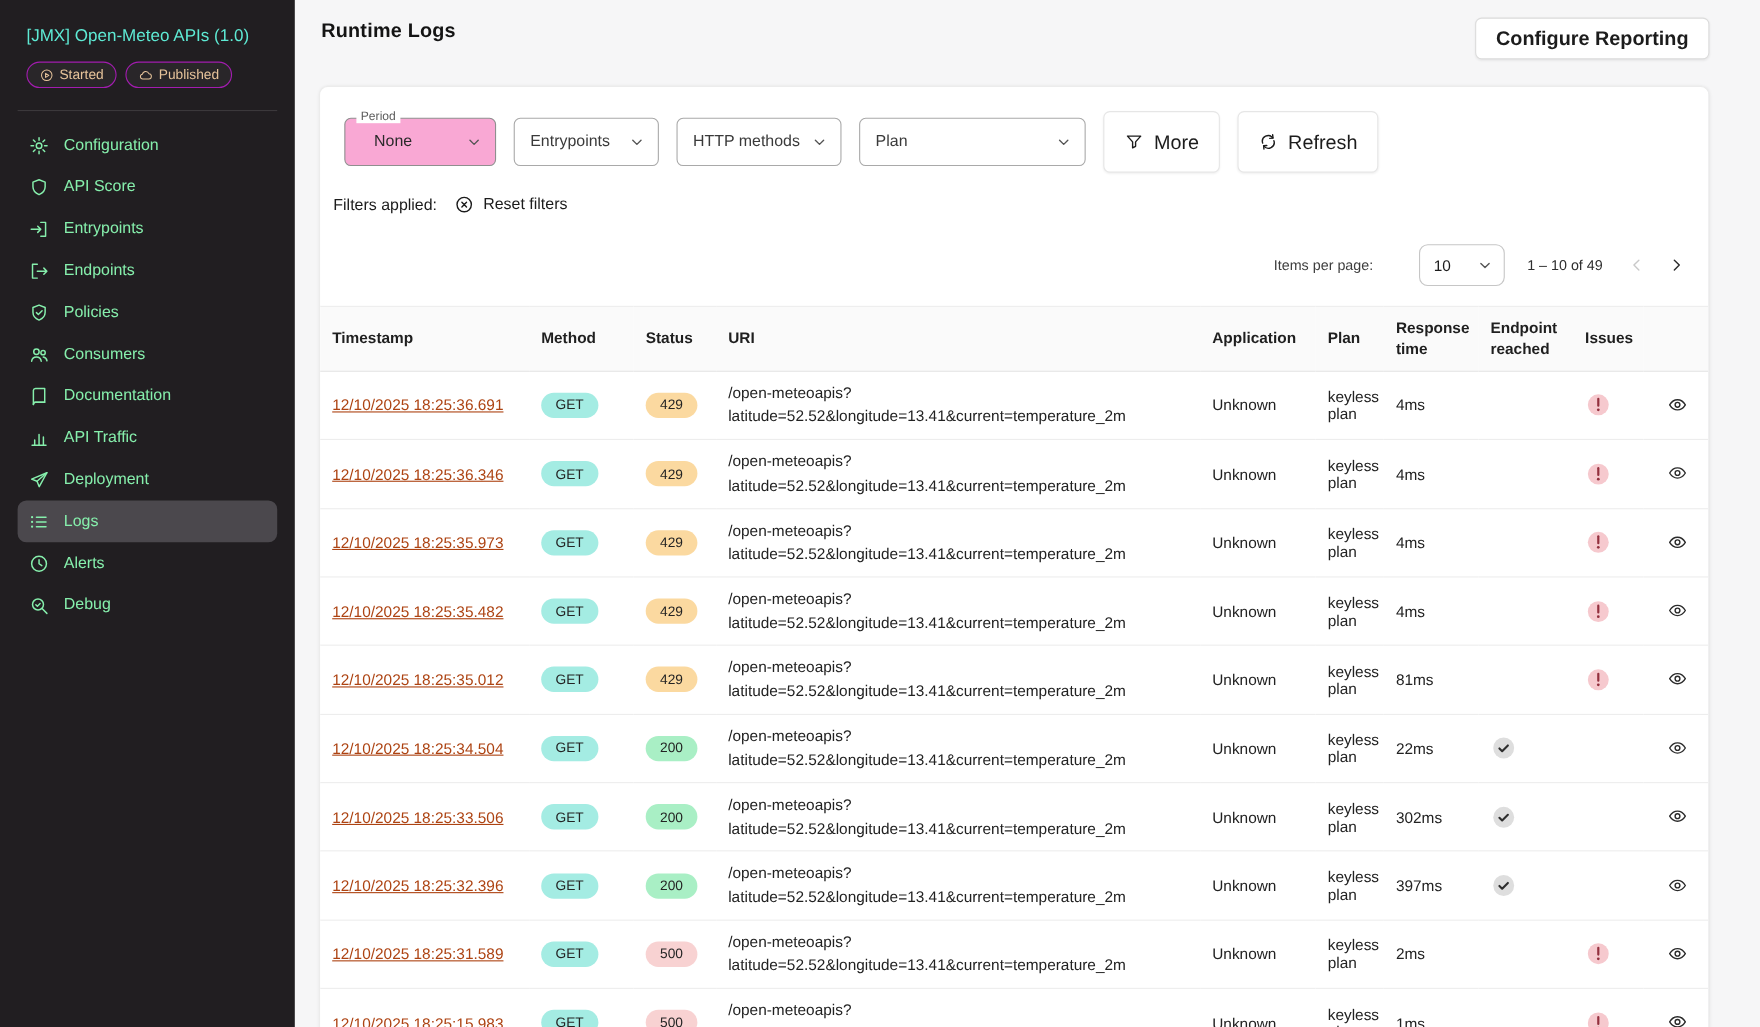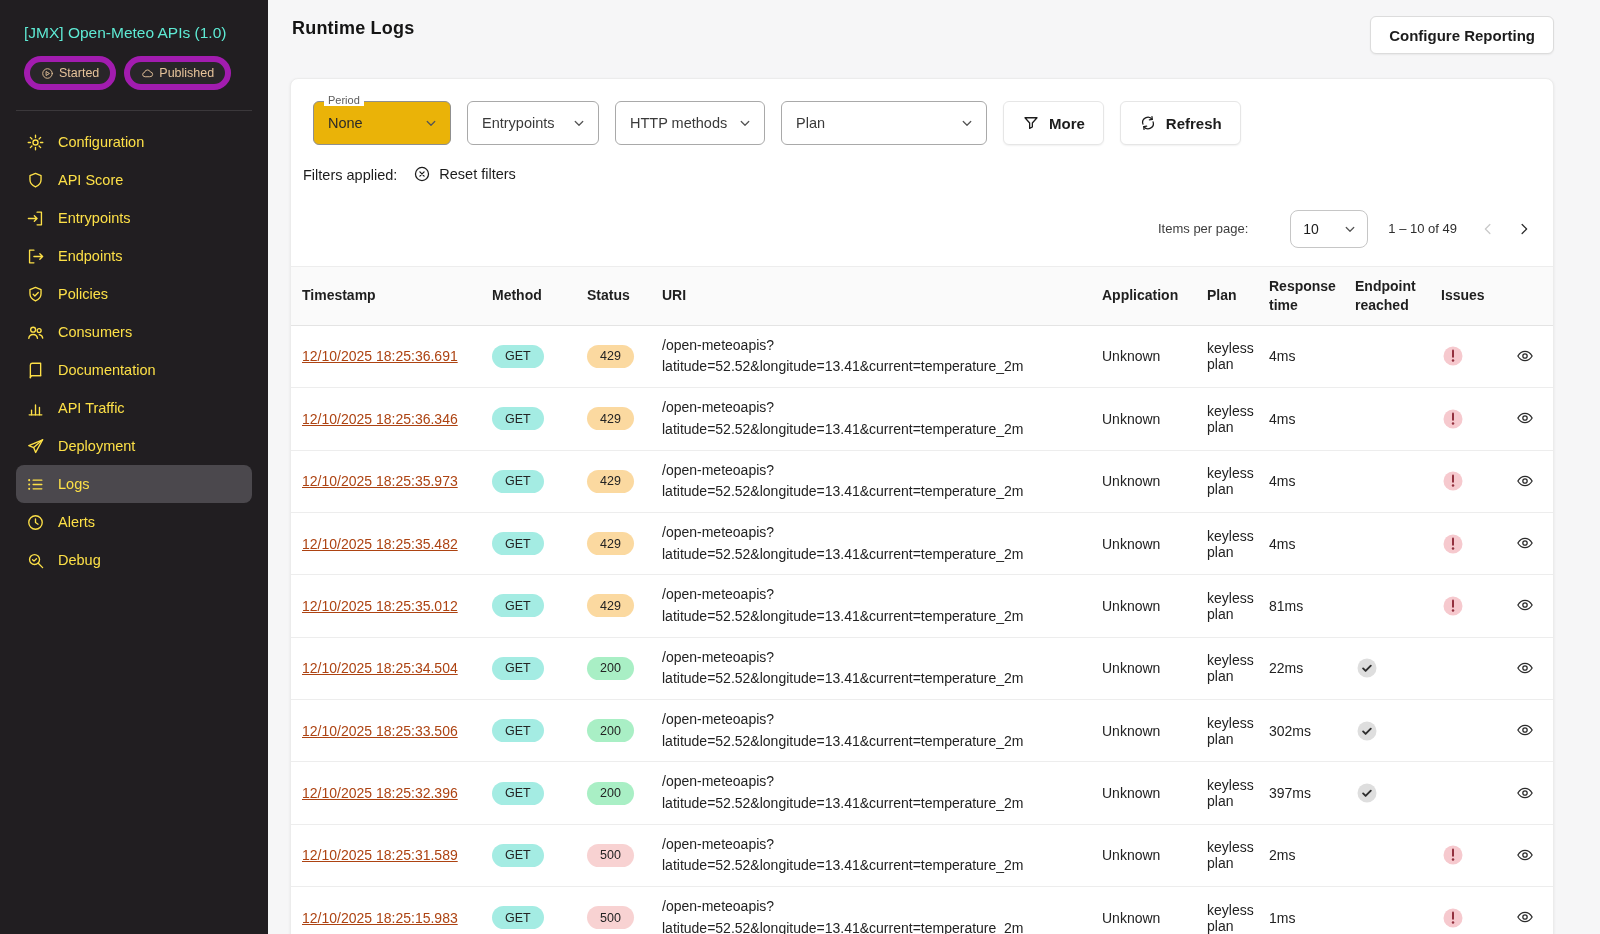--- a/index.html
+++ b/index.html
@@ -14,72 +14,72 @@
   
   .sidebar {
     width:268px; flex-shrink:0; height:934px;
     background:var(--sidebar-bg,#211e21); color:#f2f1f2;
     padding:20px 16px 0 16px;
   }
   .api-title { font-size:15.5px; font-weight:400; color:#5eead4; padding:4px 8px 0 8px; }
   .api-badges { display:flex; gap:8px; padding:14px 8px 4px 8px; }
   .api-badge {
     display:inline-flex; align-items:flex-end; gap:5px;
-    border:6px solid #a21caf; color:var(--badge-text,#e6c39a);
+    border:1px solid #a21caf; color:var(--badge-text,#e6c39a);
     background:rgba(255,255,255,0.04);
     border-radius:999px; padding:4px 11px; font-size:12.5px;
   }
   .badge-icon svg { width:13px; height:13px; }
   .sidebar-divider { border:none; border-top:1px solid #3b383b; margin:16px 0 12px 0; }
   .nav-item {
     display:flex; align-items:center; gap:13px;
     height:38px; padding:0 10px; border-radius:8px;
-    font-size:14.5px; color:#fde047; cursor:pointer;
+    font-size:14.5px; color:#86efac; cursor:pointer;
   }
   .nav-item.selected { background:var(--sidebar-selected-bg,#4b484d); }
   .nav-icon svg { width:19px; height:19px; }
 
   
   .main { flex:1; padding:0 46px 0 22px; overflow:hidden; }
   .main-header { display:flex; justify-content:space-between; align-items:flex-start; padding-top:16px; }
   .page-title { font-size:18px; font-weight:800; letter-spacing:.2px; color:#141414; margin:2px 0 0 2px; }
   .btn {
     background:#fff; border:1px solid #dcdcdc; border-radius:6px;
-    font-family:inherit; font-size:15px; font-weight:700; color:#1c1c1c;
+    font-family:inherit; font-size:18px; font-weight:700; color:#1c1c1c;
     padding:12px 18px; height:38px; display:inline-flex; align-items:center; gap:9px;
     cursor:pointer; box-shadow:0 1px 2px rgba(0,0,0,.06);
   }
 
   
   .card {
     margin-top:24px; background:#fff; border-radius:8px;
     border:1px solid #ececec; box-shadow:0 1px 3px rgba(0,0,0,.07);
     overflow:hidden;
   }
   .filter-row { display:flex; align-items:center; gap:16px; padding:22px 22px 0 22px; }
   .field {
     position:relative; height:44px; border:1px solid #8f8f8f; border-radius:6px;
     display:flex; align-items:center; justify-content:space-between;
-    padding:0 10px 0 14px; font-size:14.5px; color:#2a2a2a; cursor:pointer; background:#eab308;
+    padding:0 10px 0 26px; font-size:14.5px; color:#2a2a2a; cursor:pointer; background:#f9a8d4;
   }
   .field .float-label {
     position:absolute; top:-8px; left:10px; background:#fff;
     font-size:11px; color:#5c5c5c; padding:0 4px;
   }
   .field.period { width:138px; }
   .dropdown {
     height:44px; border:1px solid #a9a9a9; border-radius:6px; background:#fff;
     display:flex; align-items:center; justify-content:space-between;
     padding:0 10px 0 14px; font-size:14.5px; color:#3a3a3a; cursor:pointer; gap:8px;
   }
   .dropdown.dd-0 { width:132px; }
   .dropdown.dd-1 { width:150px; }
   .dropdown.dd-2 { width:206px; }
   .dd-arrow svg { width:18px; height:18px; color:#555; }
-  .btn.tool { height:44px; font-weight:700; border-color:#e6e6e6; }
+  .btn.tool { height:56px; font-weight:400; border-color:#e6e6e6; }
   .btn.tool svg { width:17px; height:17px; }
 
   .applied-row { display:flex; align-items:flex-end; gap:16px; padding:20px 22px 6px 12px; font-size:14.5px; }
   .reset-chip { display:inline-flex; align-items:center; gap:8px; font-size:14.5px; color:#1c1c1c; cursor:pointer; background:none; border:none; font-family:inherit; padding:0; }
   .reset-chip svg { width:18px; height:18px; }
 
   .pagination-row { display:flex; align-items:center; justify-content:flex-end; gap:14px; padding:16px 18px 14px 22px; }
   .pag-label { font-size:13px; color:#3d3d3d; }
   .page-size {
     width:78px; height:38px; border:1px solid #c6c6c6; border-radius:8px;

